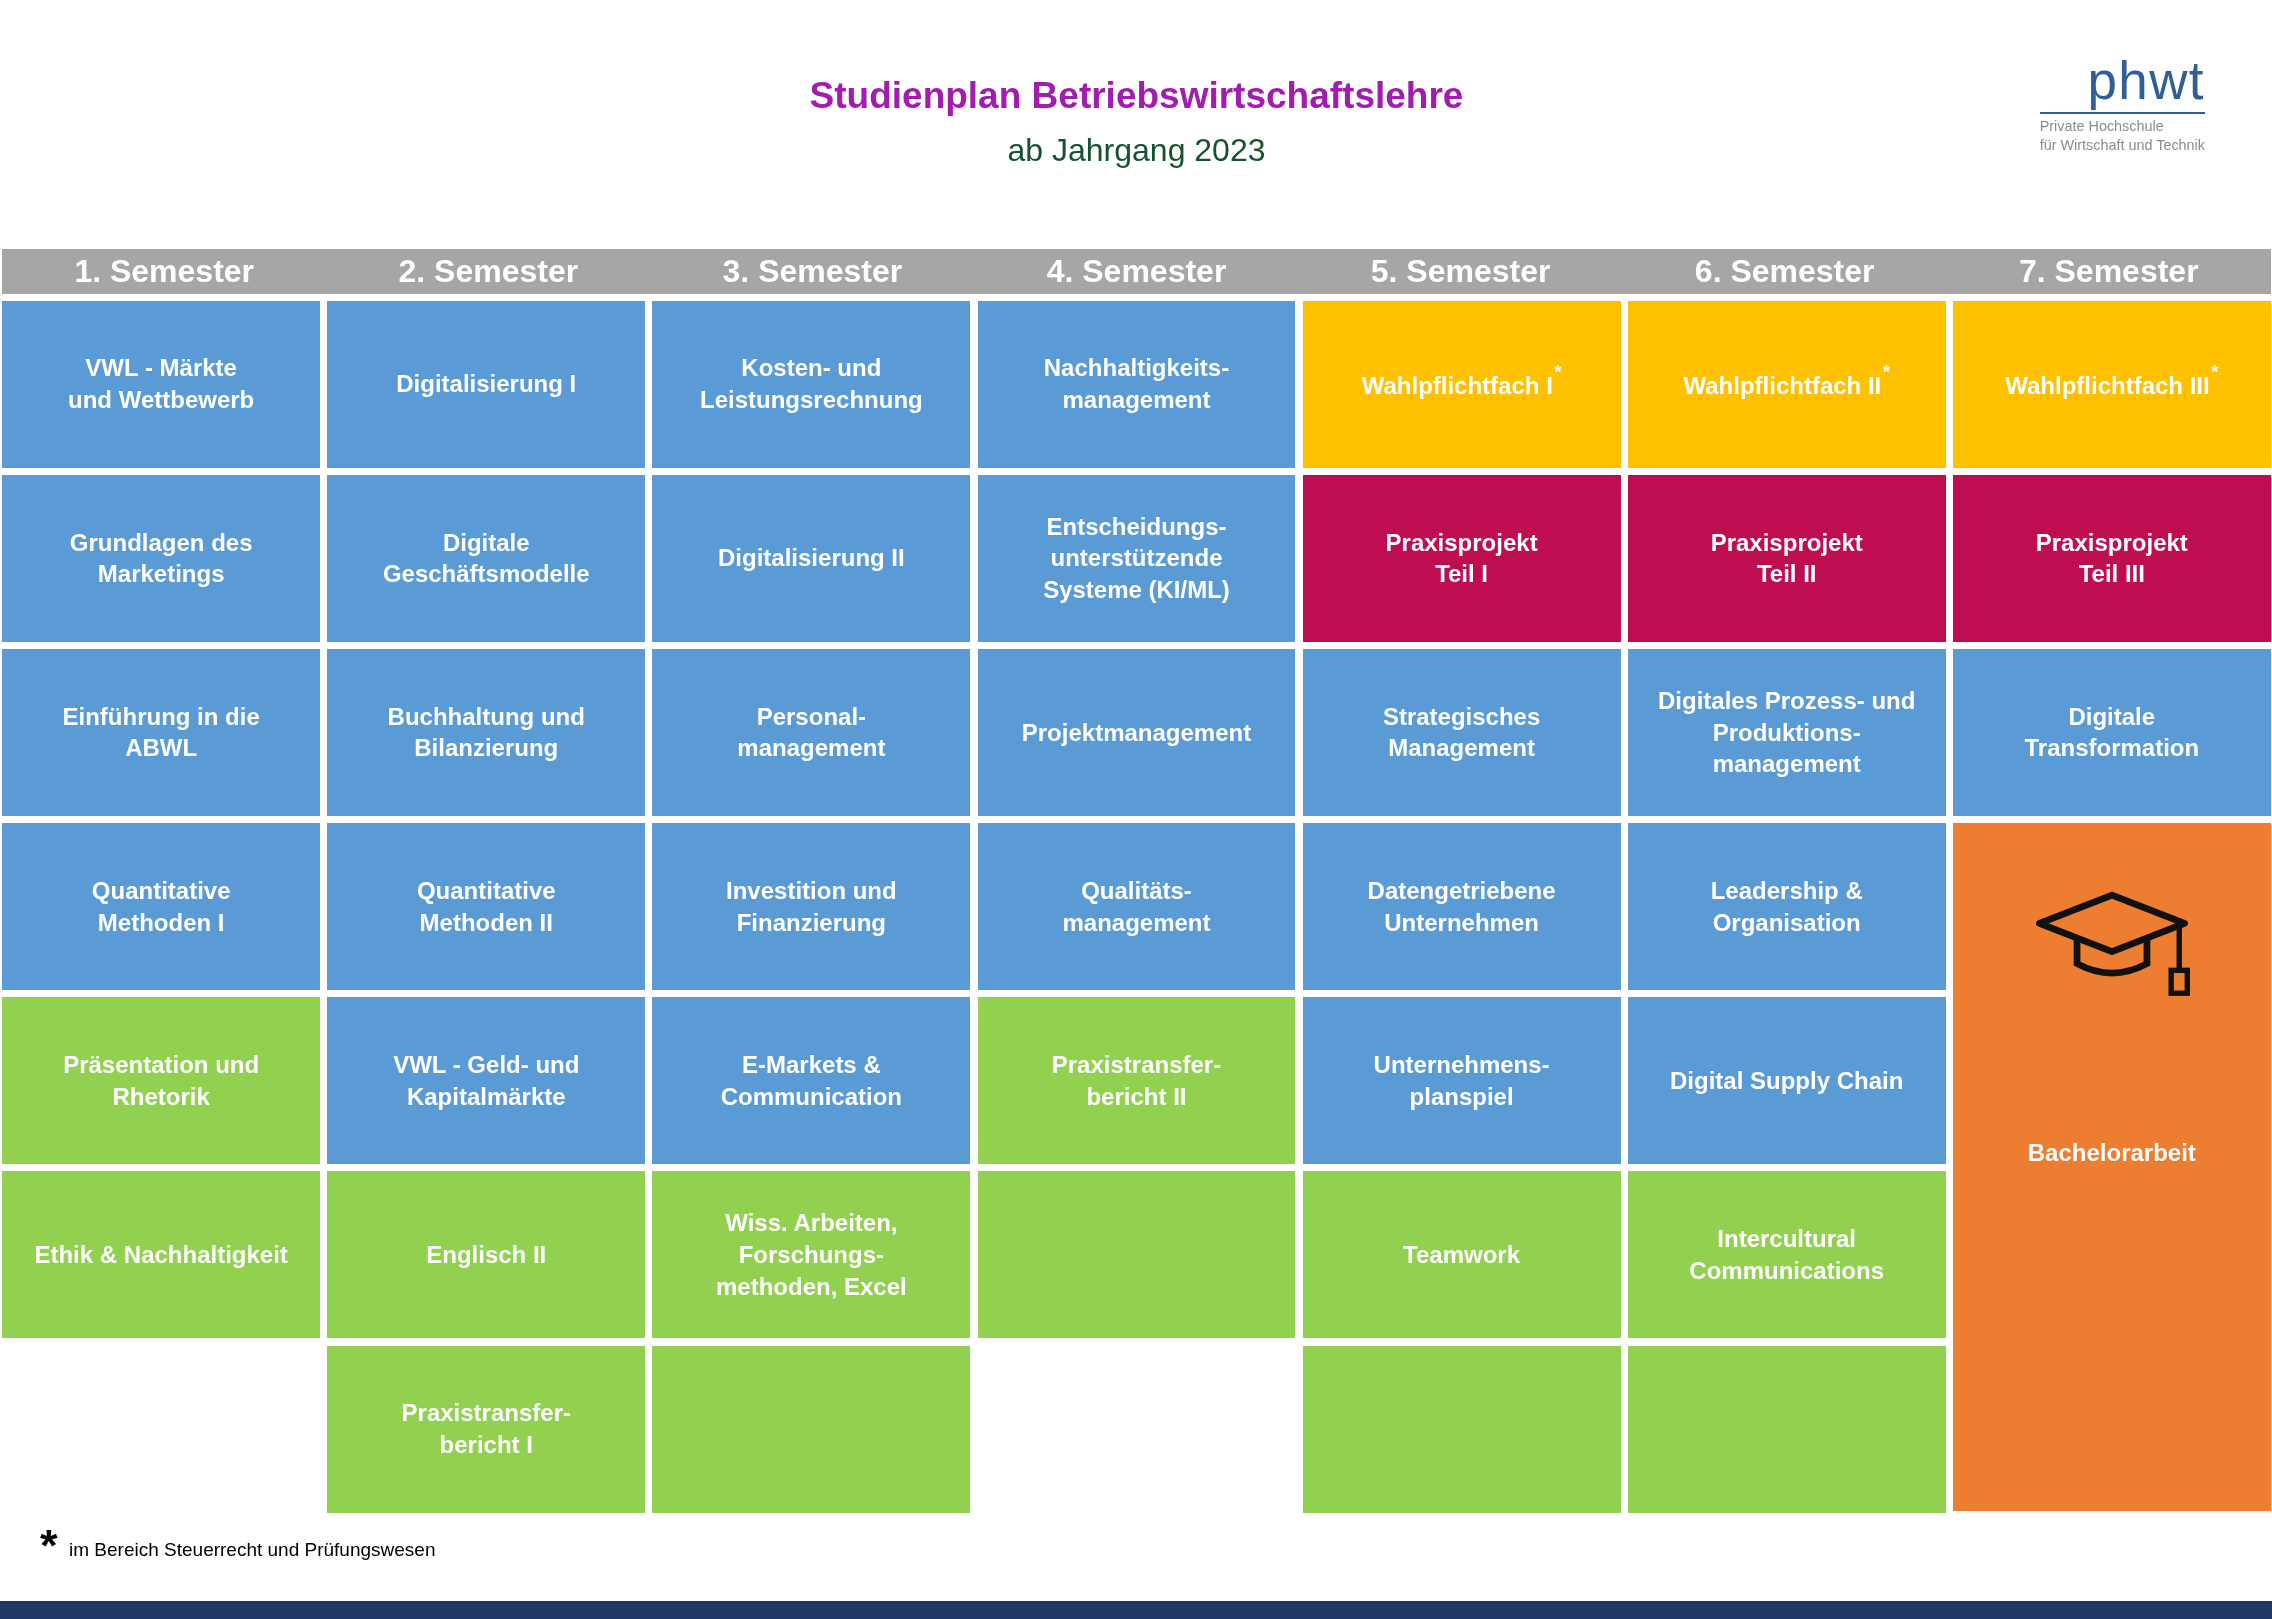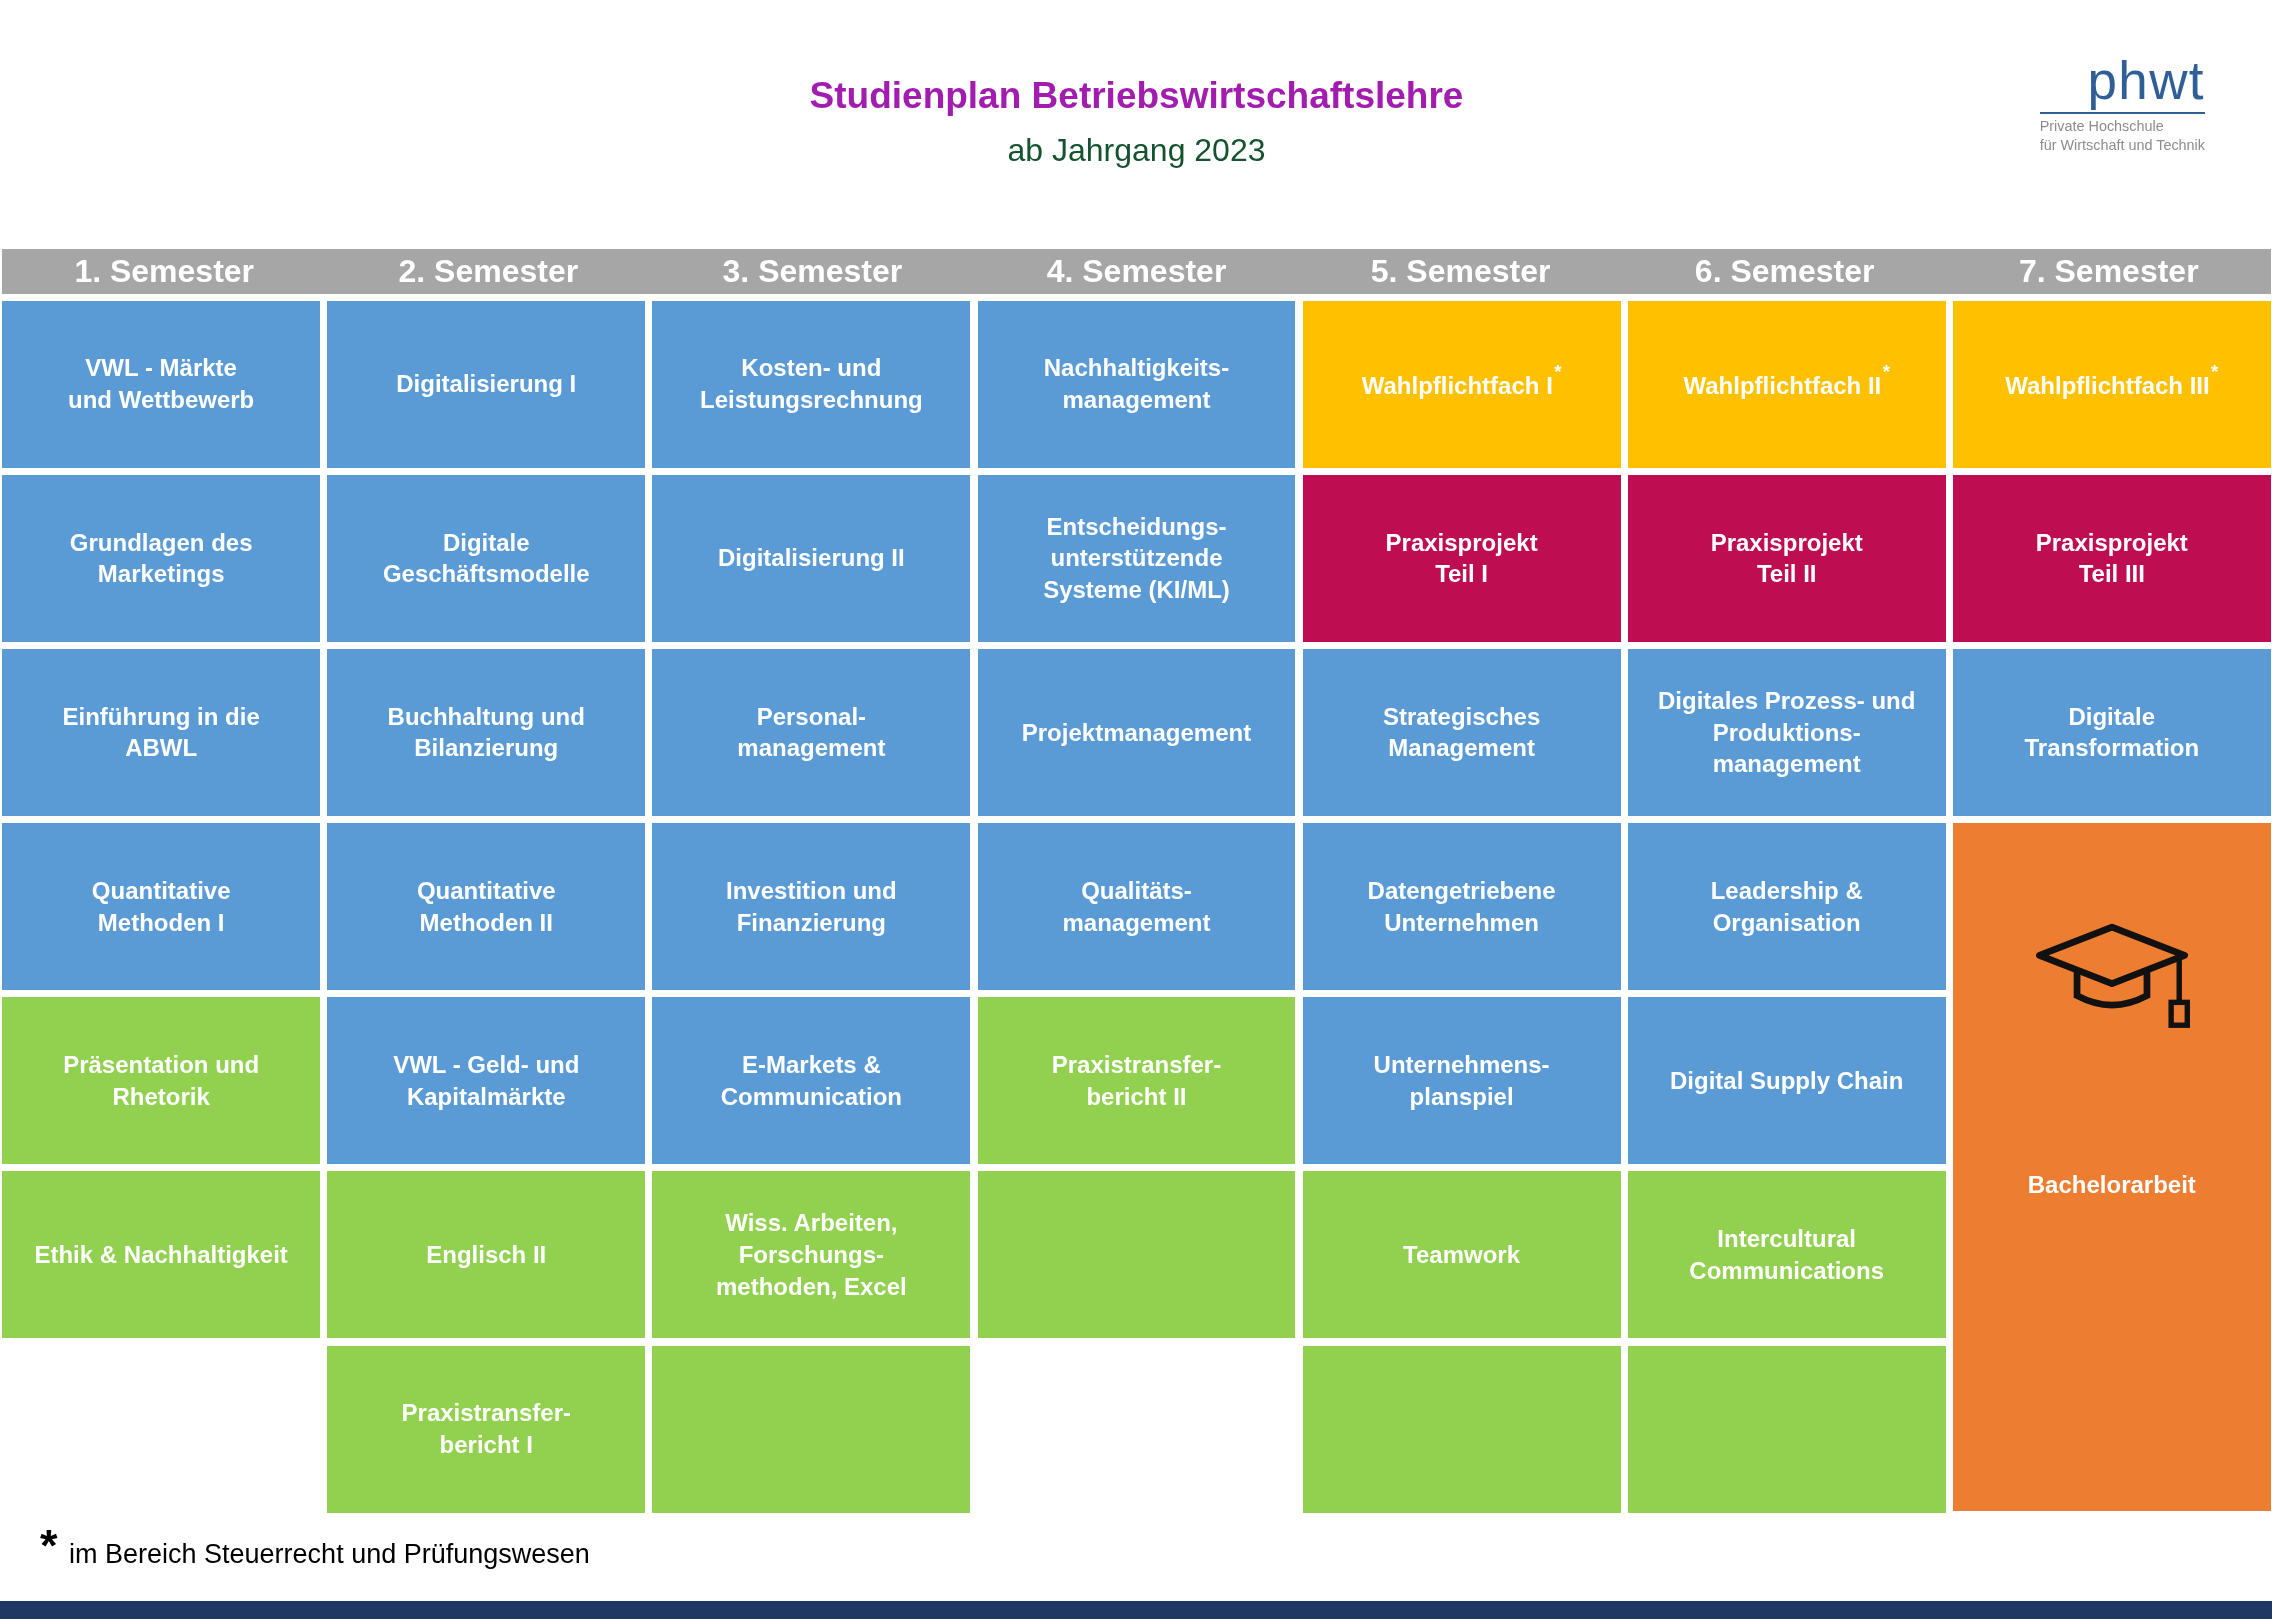--- a/index.html
+++ b/index.html
@@ -26,27 +26,27 @@
     height:167px;flex:0 0 auto;display:flex;align-items:center;justify-content:center;
     text-align:center;color:#fff;font-weight:bold;font-size:24px;line-height:1.32;
     white-space:pre-line;padding:0 7.2px;box-sizing:border-box;
   }
   .c-blue{background:var(--blue);}
   .c-green{background:var(--green);}
   .c-yellow{background:var(--yellow);}
   .c-crimson{background:var(--crimson);}
   .c-orange{background:var(--orange);}
   .star{font-size:0.78em;position:relative;top:-0.35em;margin-left:1.4px;}
-  .cell.tall{height:688px;flex-direction:column;justify-content:flex-start;padding-top:96px;}
+  .cell.tall{height:688px;flex-direction:column;justify-content:flex-start;padding-top:64px;}
   .bachelor-lbl{margin-top:129px;}
   .capicon{display:block;}
   
   .footnote{position:absolute;left:40px;top:1523px;display:flex;align-items:flex-start;gap:11.5px;color:#000;}
   .fn-star{font-size:45px;line-height:1;font-weight:bold;}
-  .fn-text{font-size:27px;margin-top:16px;}
+  .fn-text{font-size:19px;margin-top:16px;}
   
   .bottombar{position:absolute;left:0;bottom:0;width:100%;height:18.7px;background:var(--navy);}
 </style>
 </head>
 <body>
 
 <div class="page">
 
   <div class="titleblock">
     <div class="title">Studienplan Betriebswirtschaftslehre</div>

